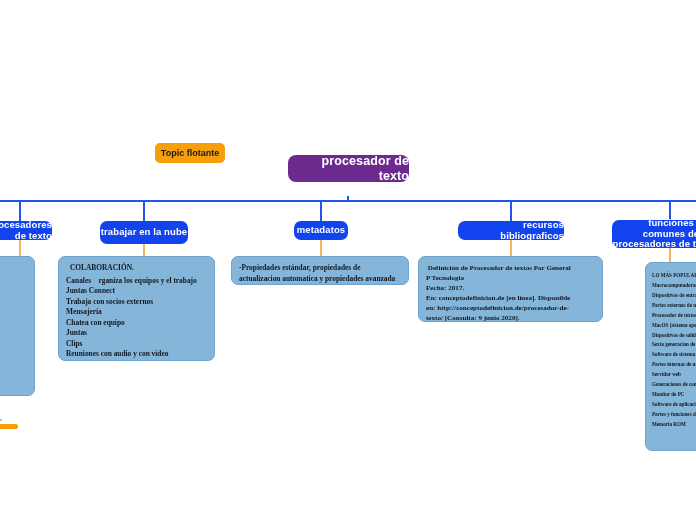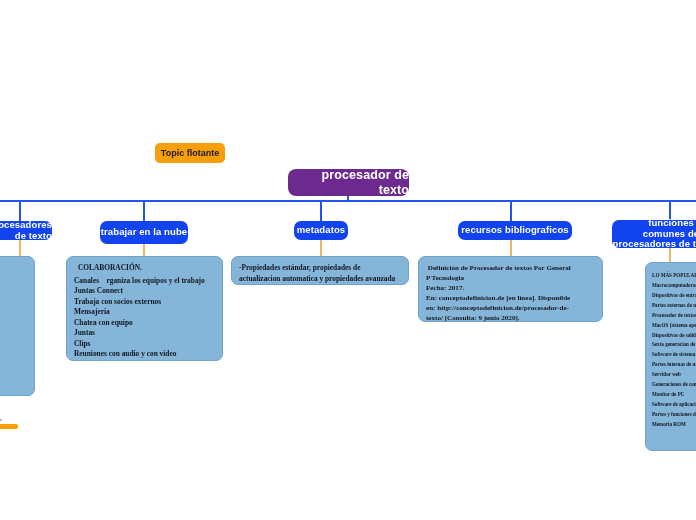--- a/index.html
+++ b/index.html
@@ -142,46 +142,46 @@
 
     <path d="M20,240 L20,256" stroke="#f0a33c" stroke-width="1.6" fill="none"></path>
     <path d="M144,240 L144,256" stroke="#f0a33c" stroke-width="1.6" fill="none"></path>
     <path d="M321,240 L321,256" stroke="#f0a33c" stroke-width="1.6" fill="none"></path>
     <path d="M511,240 L511,256" stroke="#f0a33c" stroke-width="1.6" fill="none"></path>
     <path d="M670,248 L670,262" stroke="#f0a33c" stroke-width="1.6" fill="none"></path>
   </svg>
 
   <div class="node floating" style="left:155px; top:143px; width:70px; height:20px;">Topic flotante</div>
 
-  <div class="node central" style="left:288px; top:169px; width:121px; height:27px;">procesador de texto</div>
+  <div class="node central" style="left:288px; top:155px; width:121px; height:27px;">procesador de texto</div>
 
   <div class="node branch" style="left:-22px; top:221px; width:74px; height:19px;">procesadores de texto</div>
 
   <div class="node branch" style="left:100px; top:221px; width:88px; height:23px;">trabajar en la nube</div>
 
   <div class="node branch" style="left:294px; top:221px; width:54px; height:19px;">metadatos</div>
 
-  <div class="node branch" style="left:458px; top:221px; width:114px; height:19px;">recursos bibliograficos</div>
+  <div class="node branch" style="left:458px; top:221px; width:106px; height:19px;">recursos bibliograficos</div>
 
   <div class="node branch" style="left:612px; top:220px; width:104px; height:28px;">funciones mas comunes de los
 procesadores de texto</div>
 
   <div class="note editors" style="left:-96px; top:256px; width:131px; height:140px;">
     <span class="line">Microsoft Word.</span>
     <span class="line"></span>
     <span class="line">WordPerfect.</span>
     <span class="line"></span>
     <span class="line">Bloc de notas.</span>
     <span class="line">Word Pad.</span>
     <span class="line">Libre Office Writer.</span>
     <span class="line"></span>
     <span class="line">Write de Open office.</span>
   </div>
 
-  <div class="note collab" style="left:66px; top:256px; width:157px; height:105px;">
+  <div class="note collab" style="left:58px; top:256px; width:157px; height:105px;">
     <span class="line heading">COLABORACIÓN.</span>
     <span class="line">Canales    rganiza los equipos y el trabajo</span>
     <span class="line">Juntas Connect</span>
     <span class="line">Trabaja con socios externos</span>
     <span class="line">Mensajería</span>
     <span class="line">Chatea con equipo</span>
     <span class="line">Juntas</span>
     <span class="line">Clips</span>
     <span class="line">Reuniones con audio y con video</span>
     <span class="line">Graba y comparte novedades</span>

